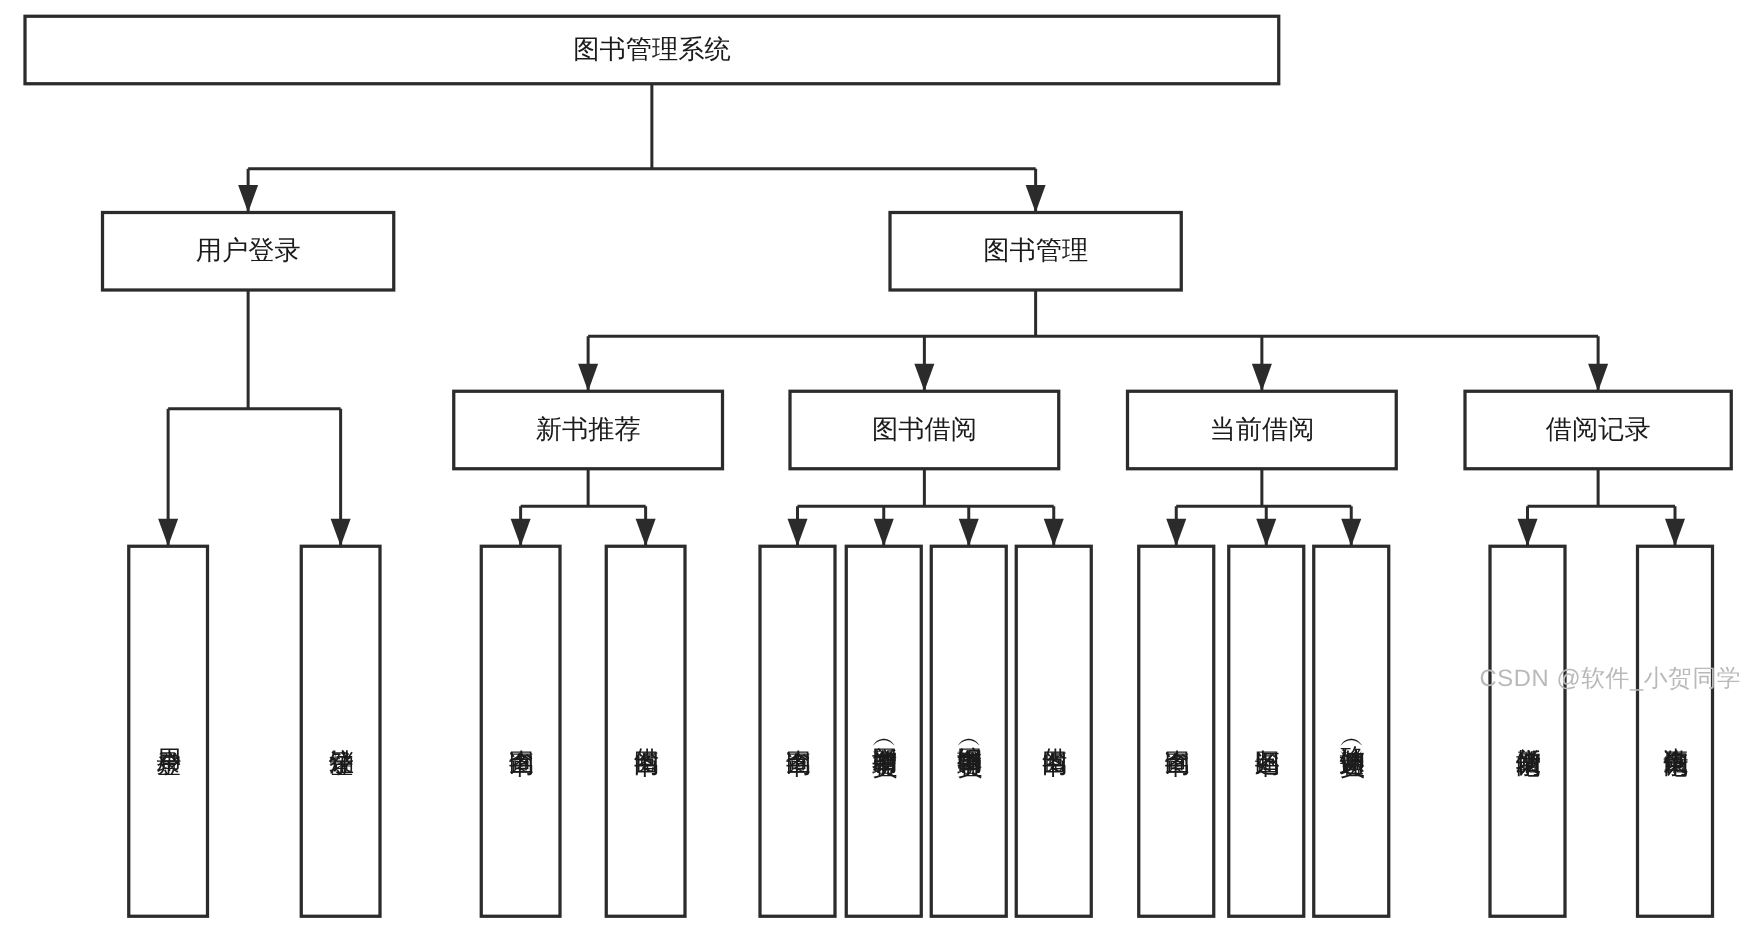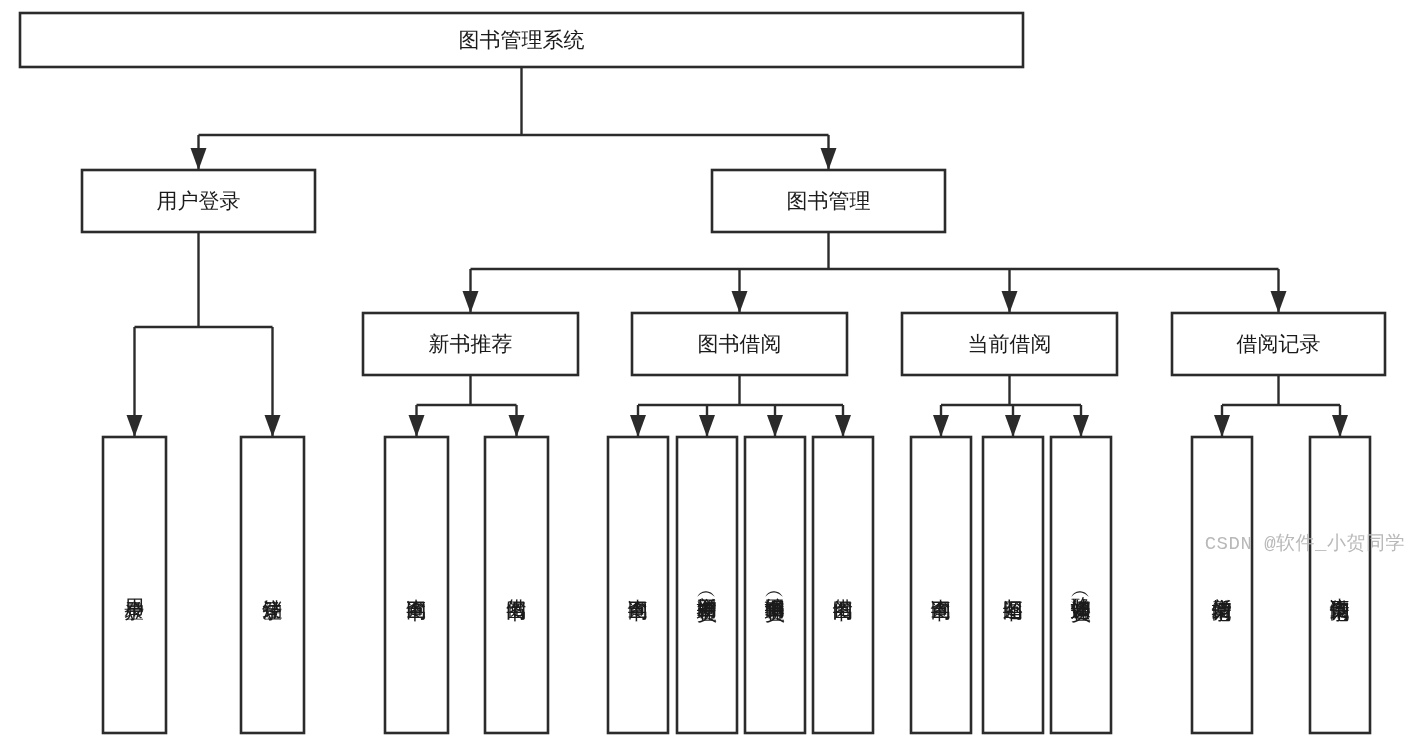--- a/index.html
+++ b/index.html
@@ -58,23 +58,23 @@
     line-height: 1.02;
     letter-spacing: 1px;
     white-space: nowrap;
     display: flex;
     align-items: center;
     justify-content: center;
     pointer-events: none;
   }
   .watermark {
     position: absolute;
-    right: 0;
+    right: 12px;
     bottom: 4px;
-    font-family: Liberation Mono, monospace;
+    font-family: Liberation Sans, sans-serif;
     font-size: 19px;
     color: #b9b9b9;
     white-space: nowrap;
     letter-spacing: 0.5px;
   }
 </style>
 </head>
 <body>
 
 <div id="diagram-root">

